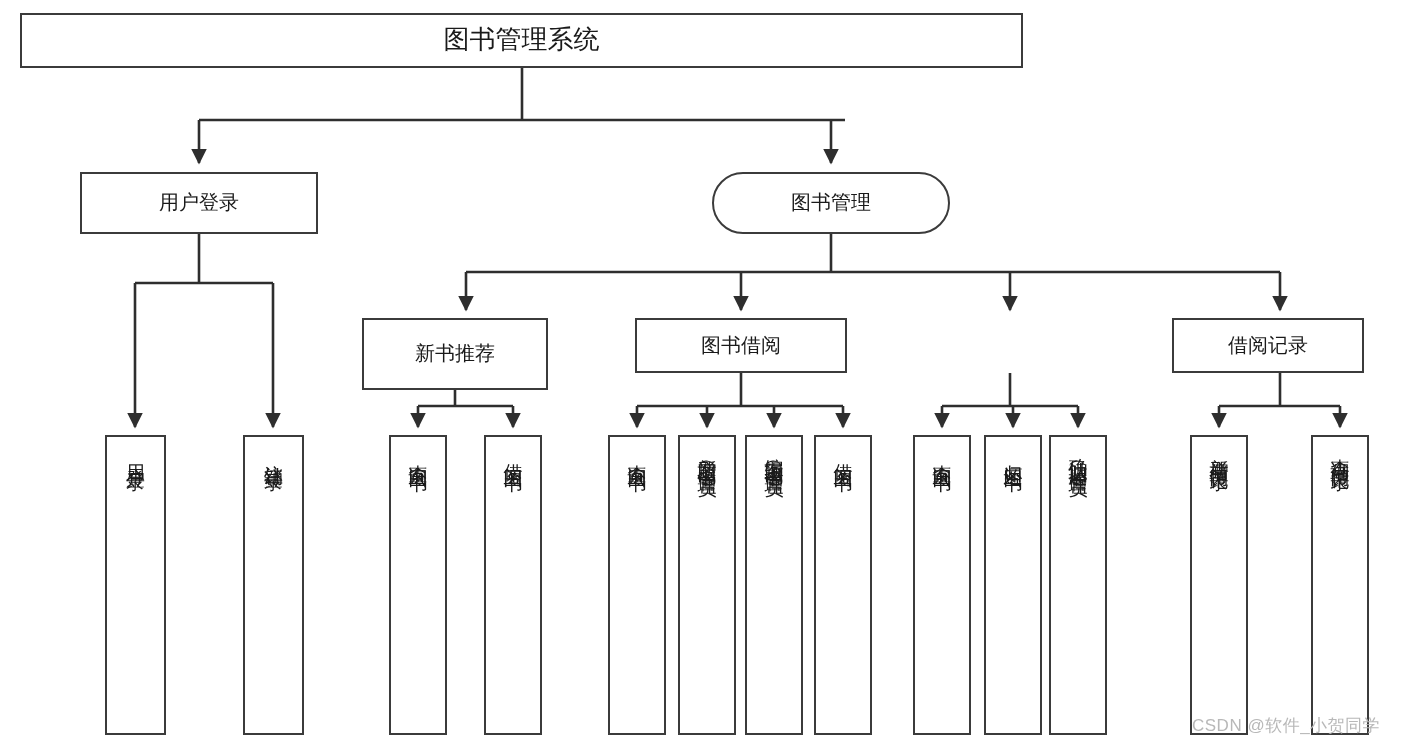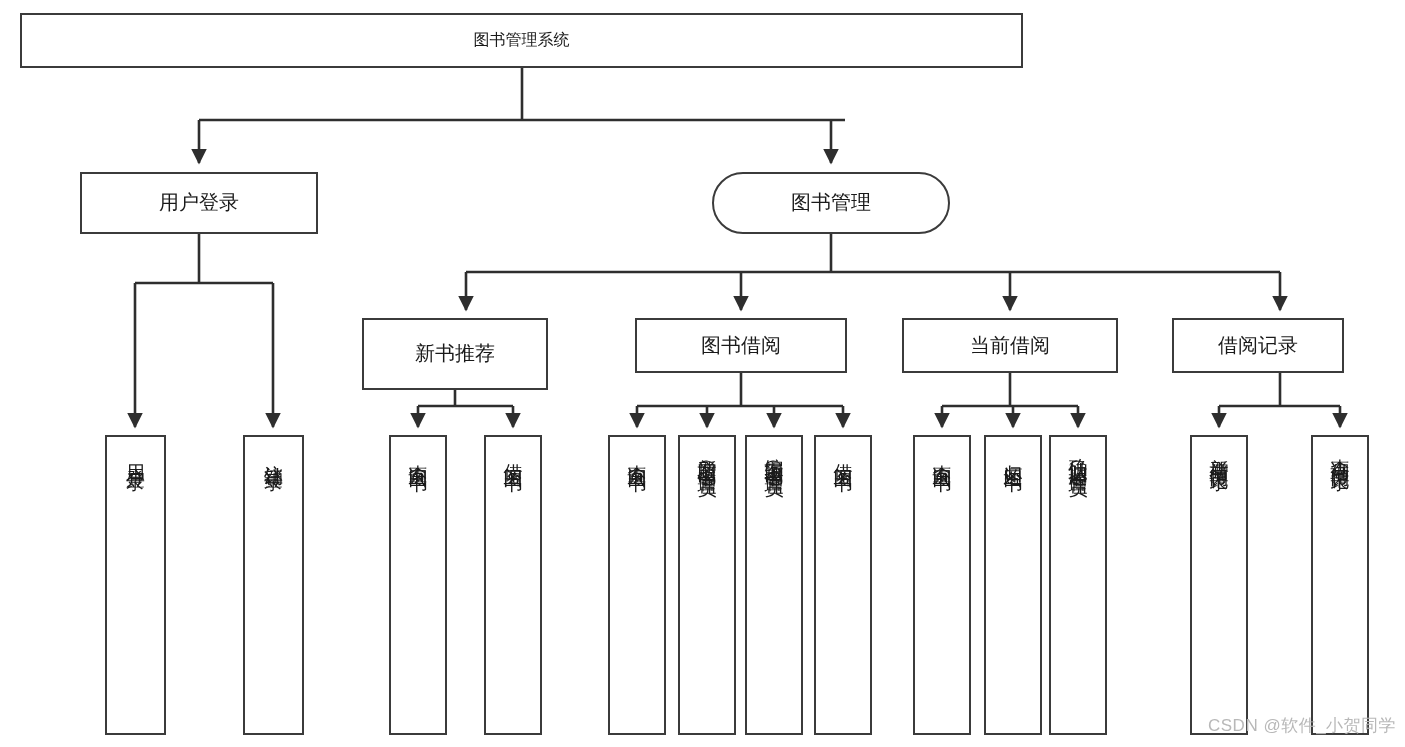--- a/index.html
+++ b/index.html
@@ -36,21 +36,21 @@
     justify-content: center;
     color: #1a1a1a;
     z-index: 2;
   }
   .node .label {
     display: block;
     text-align: center;
     line-height: 1.18;
     color: #1a1a1a;
   }
-  .node.root { font-size: 16px; }
+  .node.root { font-size: 26px; font-family: Liberation Serif, serif; }
   .node.branch { font-size: 20px; }
   .node.leaf {
     font-size: 19px;
     align-items: flex-start;
     padding-top: 12px;
   }
   .node.leaf .label {
     writing-mode: vertical-rl;
     text-orientation: upright;
     letter-spacing: 3px;
@@ -132,24 +132,21 @@
   <div class="node branch" style="left:712px; top:172px; width:238px; height:62px;border-radius:31px;">
     <span class="label">图书管理</span>
   </div>
 
   <div class="node branch" style="left:362px; top:318px; width:186px; height:72px;">
     <span class="label">新书推荐</span>
   </div>
   <div class="node branch" style="left:635px; top:318px; width:212px; height:55px;">
     <span class="label">图书借阅</span>
   </div>
-  <div class="node branch" style="left:902px; top:318px; width:216px; height:55px;">
-    <span class="label">当前借阅</span>
-  </div>
-  <div class="node branch" style="left:1172px; top:318px; width:172px; height:55px;">
+  <div class="node branch" style="left:1172px; top:318px; width:192px; height:55px;">
     <span class="label">借阅记录</span>
   </div>
 
   <div class="node leaf" style="left:105px; top:435px; width:61px; height:300px;">
     <span class="label">用户登录</span>
   </div>
   <div class="node leaf" style="left:243px; top:435px; width:61px; height:300px;">
     <span class="label">注销登录</span>
   </div>
 
@@ -183,15 +180,15 @@
     <span class="label">确认归还（管理员）</span>
   </div>
 
   <div class="node leaf tall-text" style="left:1190px; top:435px; width:58px; height:300px;">
     <span class="label">新增借阅记录</span>
   </div>
   <div class="node leaf tall-text" style="left:1311px; top:435px; width:58px; height:300px;">
     <span class="label">查询借阅记录</span>
   </div>
 
-  <div class="watermark" style="left:1192px; top:714px;padding-left:16px;">CSDN @软件_小贺同学</div>
+  <div class="watermark" style="left:1192px; top:714px;">CSDN @软件_小贺同学</div>
 
 </div>
 
 </body></html>

